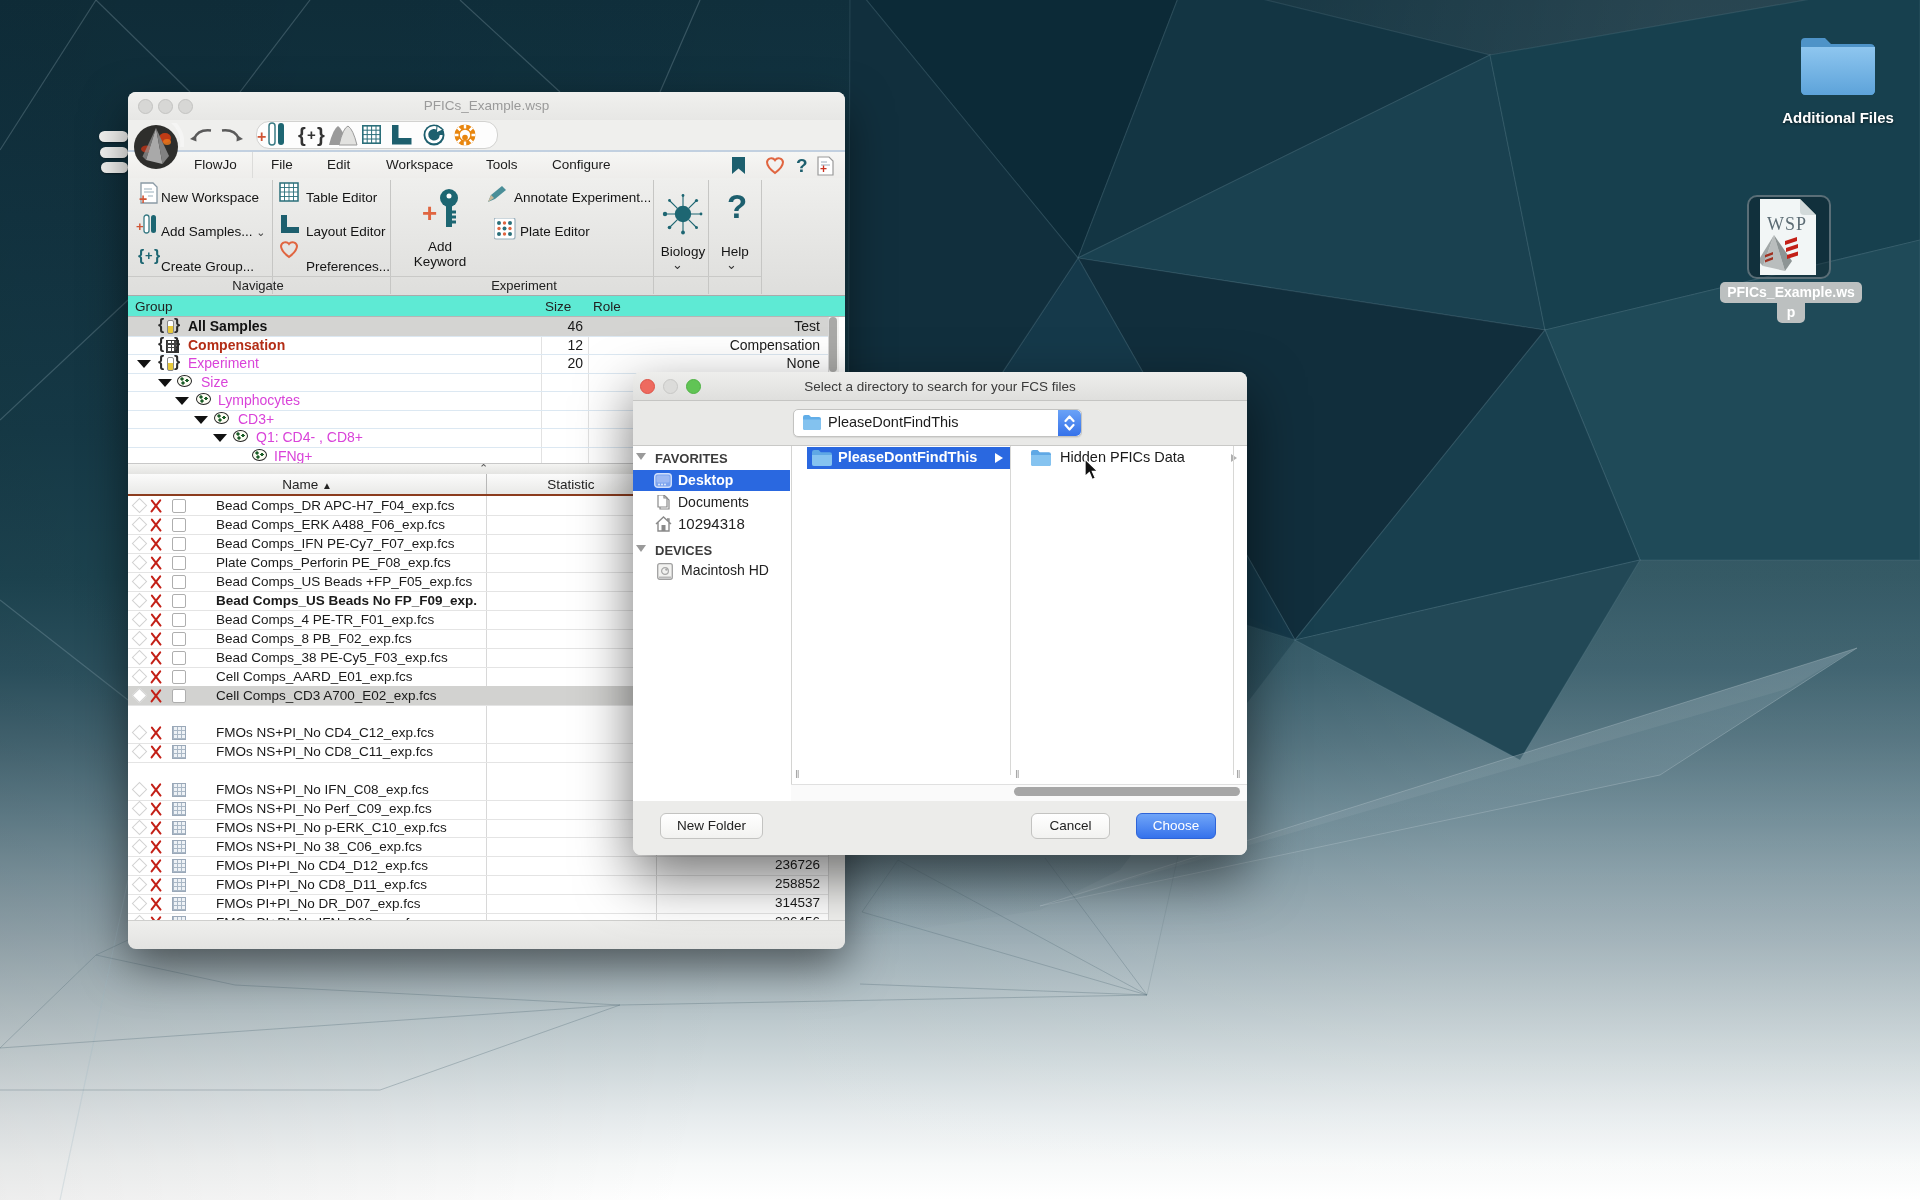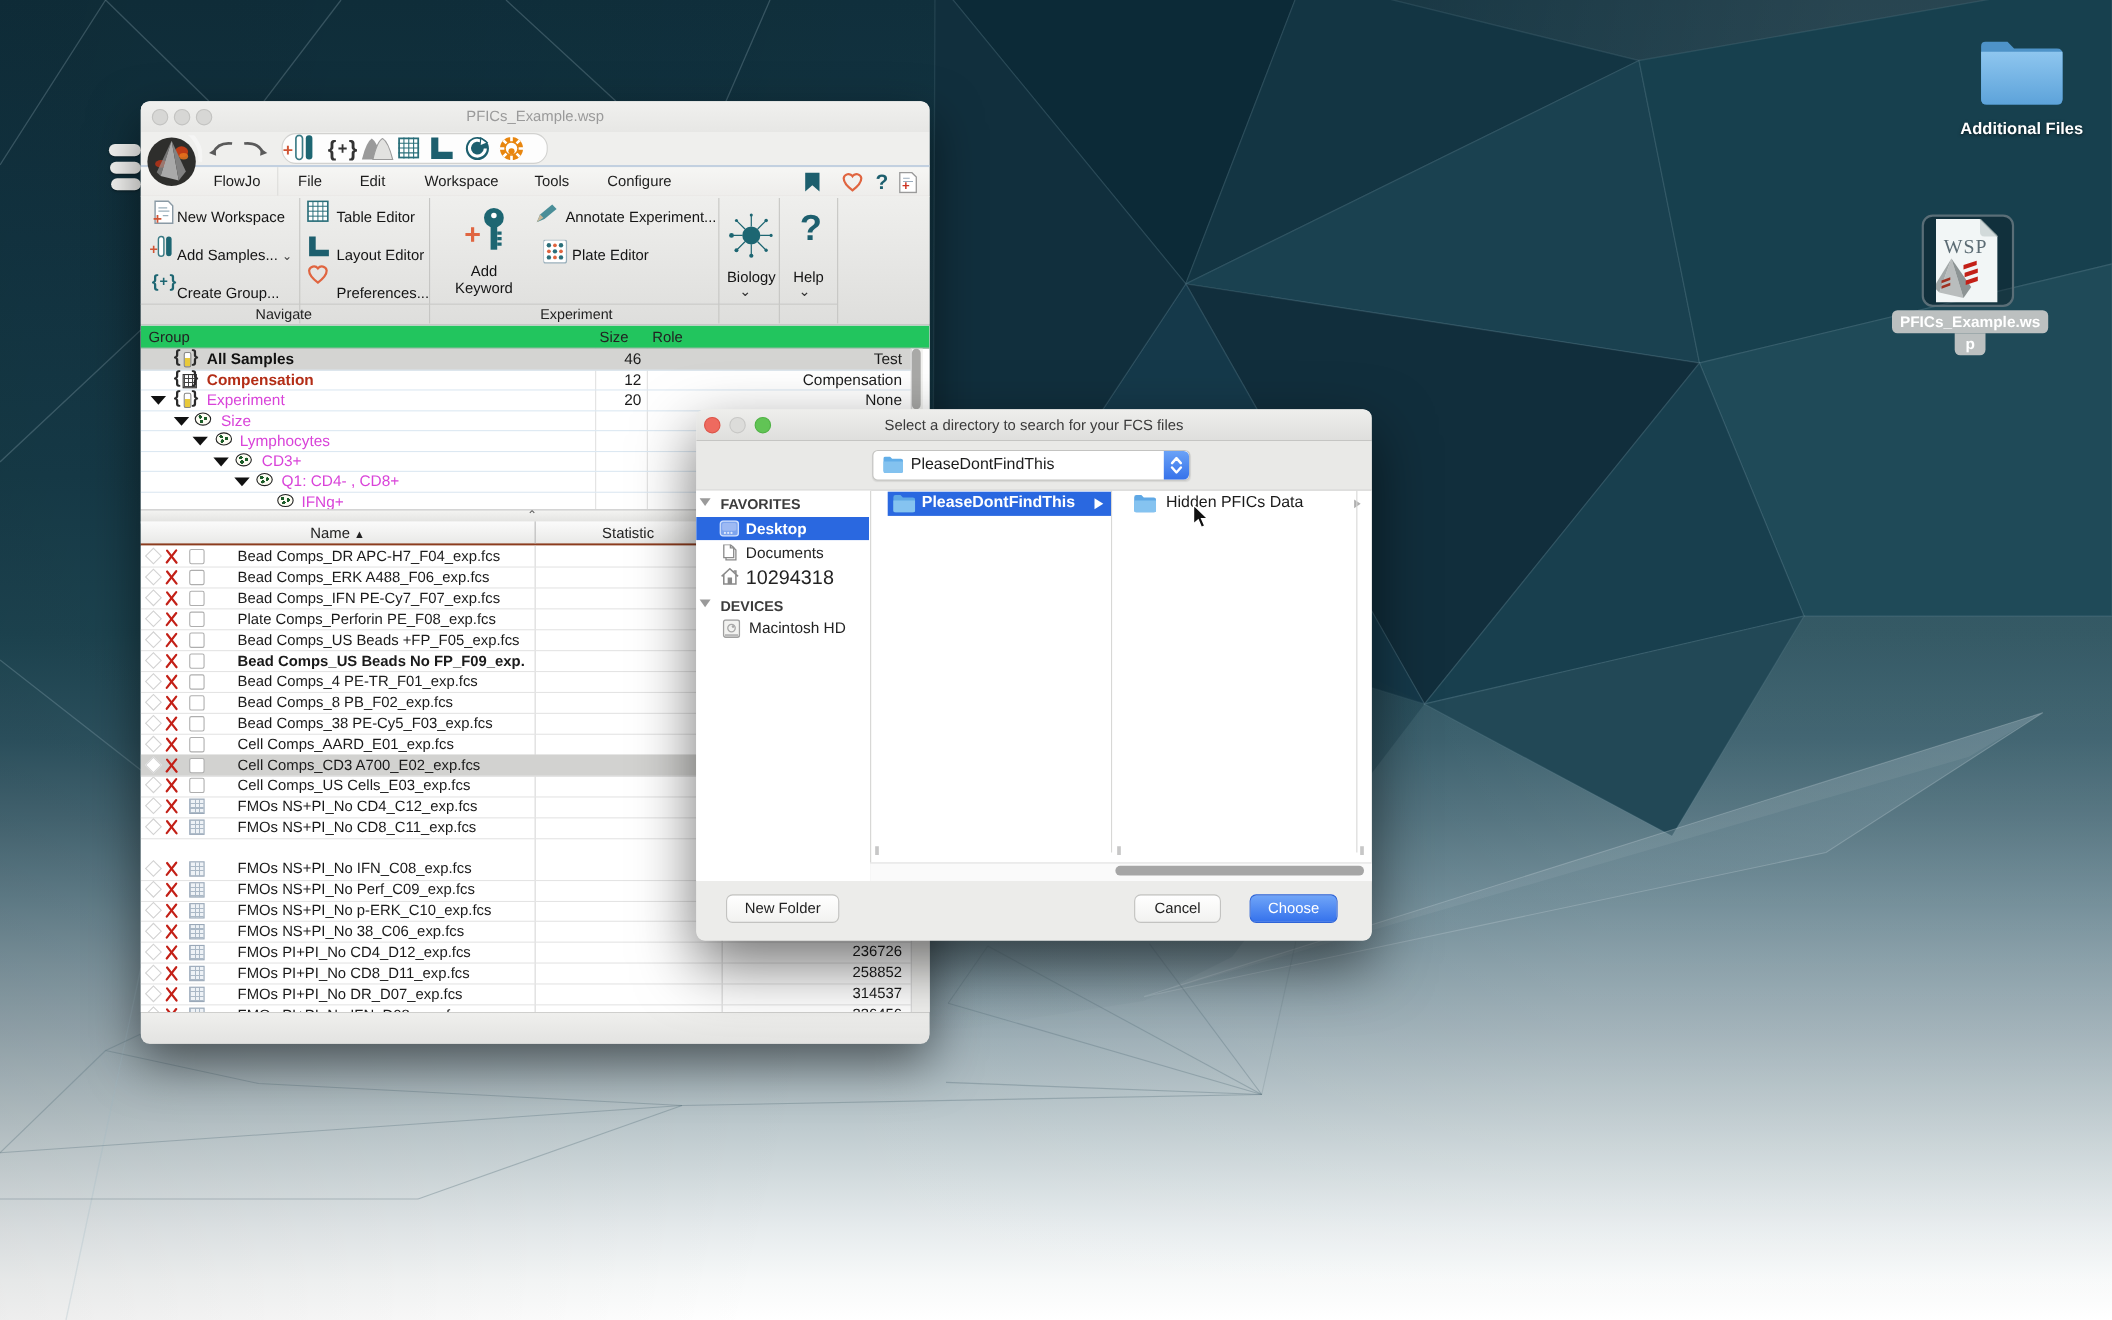--- a/index.html
+++ b/index.html
@@ -30,21 +30,21 @@
   #menurow{position:absolute;left:0;top:60px;width:717px;height:26px;
     background:linear-gradient(#f6f6f4,#eeedeb);border-bottom:1px solid #ddd8d2;text-align:right;}
   .mitem{position:absolute;top:5px;font-size:13.5px;color:#1c1c1c;}
   #ribbon{position:absolute;left:0;top:86px;width:717px;height:117px;
     background:linear-gradient(#efefed,#dededc);border-bottom:1px solid #aaa;}
   .rsep{position:absolute;top:2px;width:1px;height:114px;background:#c6c6c4;}
   .rlabel{position:absolute;top:100px;font-size:13px;color:#222;text-align:center;}
   .rbtn{position:absolute;font-size:13.5px;color:#141414;}
   
   #gtable{position:absolute;left:0;top:204px;width:717px;height:167px;background:#fff;overflow:hidden;}
-  #ghead{position:absolute;left:0;top:0;width:717px;height:20px;background:#22c55e;
+  #ghead{position:absolute;left:0;top:0;width:717px;height:20px;background:#5eead4;
     border-bottom:1px solid #b5b5b5;font-size:13.5px;color:#222;}
   .grow{position:absolute;left:0;width:710px;height:18.5px;font-size:14px;border-bottom:1px solid #dce8f2;}
   .gcolsep{position:absolute;top:0;width:1px;height:167px;background:#e2e2e2;}
   
   #gsplit{position:absolute;left:0;top:371px;width:717px;height:11px;
     background:linear-gradient(#f4f4f2,#e2e2e0);border-top:1px solid #c8c8c8;border-bottom:1px solid #bcbcbc;}
   
   #shead{position:absolute;left:0;top:382px;width:717px;height:20px;
     background:linear-gradient(#fbfbfb,#e9e9e7);border-bottom:2px solid #8c3c1e;font-size:13.5px;color:#222;}
   #srows{position:absolute;left:0;top:404px;width:717px;height:424px;background:#fff;overflow:hidden;}
@@ -528,29 +528,20 @@
         </div>
       <div class="srow" style="top:189.5px;background:#d2d2d0;">
         <span class="diam" style="left:6px;top:4px"></span>
         <span class="redx" style="left:21px;top:2px">
             <i class="x1"></i>
             <i class="x2"></i>
           </span>
         <span class="cbox" style="left:44px;top:3px"></span>
           <span style="position:absolute;left:88px;top:2px">Cell Comps_CD3 A700_E02_exp.fcs</span>
         </div>
-      <div class="srow" style="top:208.45px;">
-        <span class="diam" style="left:6px;top:4px"></span>
-        <span class="redx" style="left:21px;top:2px">
-            <i class="x1"></i>
-            <i class="x2"></i>
-          </span>
-        <span class="cbox" style="left:44px;top:3px"></span>
-          <span style="position:absolute;left:88px;top:2px">Cell Comps_US Cells_E03_exp.fcs</span>
-        </div>
       <div class="srow" style="top:227.4px;">
         <span class="diam" style="left:6px;top:4px"></span>
         <span class="redx" style="left:21px;top:2px">
             <i class="x1"></i>
             <i class="x2"></i>
           </span>
         <span class="gmark" style="left:44px;top:3px"></span>
           <span style="position:absolute;left:88px;top:2px">FMOs NS+PI_No CD4_C12_exp.fcs</span>
         </div>
       <div class="srow" style="top:246.35px;">
@@ -683,21 +674,21 @@
         <svg style="position:absolute;left:23px;top:49px" width="16" height="16" viewBox="0 0 16 16">
           <path d="M4,2 h6 l3,3 v9 h-9 z" fill="#fff" stroke="#8a8a8a" stroke-width="1.2"></path>
           <path d="M2,0 h6 l3,3 v9 h-9 z" fill="#fff" stroke="#8a8a8a" stroke-width="1.2"></path>
           <path d="M8,0 v3 h3" fill="none" stroke="#8a8a8a" stroke-width="1.2"></path>
         </svg>
         <span style="position:absolute;left:45px;top:48px;font-size:14px;color:#222">Documents</span>
         <svg style="position:absolute;left:22px;top:70px" width="17" height="16" viewBox="0 0 17 16">
           <path d="M1,8 L8.5,1 L16,8 M3,6.5 V15 h11 V6.5 M12,3 h2 v3" fill="none" stroke="#8a8a8a" stroke-width="1.4"></path>
           <rect x="6.5" y="9" width="4" height="6" fill="#8a8a8a"></rect>
         </svg>
-        <span style="position:absolute;left:45px;top:69px;font-size:18px;color:#222">10294318</span>
+        <span style="position:absolute;left:45px;top:69px;font-size:15px;color:#222">10294318</span>
         <div style="position:absolute;left:3px;top:99px;width:0;height:0;border-left:5.5px solid transparent;border-right:5.5px solid transparent;border-top:7px solid #9a9a9a"></div>
         <div style="position:absolute;left:22px;top:97px;font-size:13px;font-weight:bold;color:#3c3c3c">DEVICES</div>
         <svg style="position:absolute;left:24px;top:117px" width="16" height="17" viewBox="0 0 16 17">
           <rect x="0.7" y="0.7" width="14.6" height="15.6" rx="2" fill="#f2f2f0" stroke="#a0a0a0" stroke-width="1.3"></rect>
           <circle cx="8" cy="8" r="3.4" fill="none" stroke="#a8a8a8" stroke-width="1.2"></circle>
           <circle cx="9.4" cy="6.6" r="1.2" fill="#a8a8a8"></circle>
           <rect x="2" y="13.5" width="12" height="2" fill="#b8b8b8"></rect>
         </svg>
         <span style="position:absolute;left:48px;top:116px;font-size:14px;color:#222">Macintosh HD</span>
       </div>

